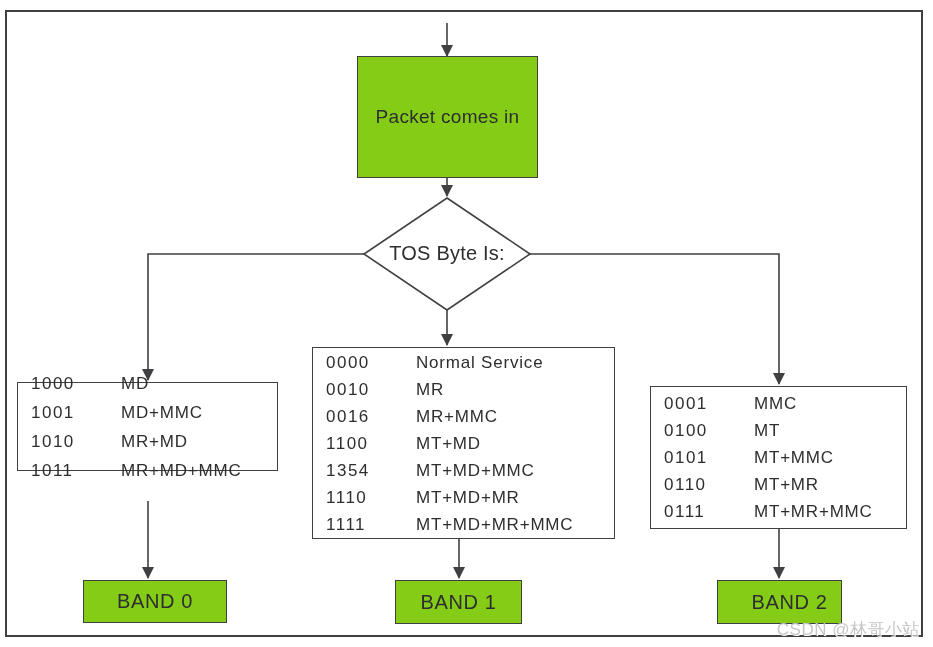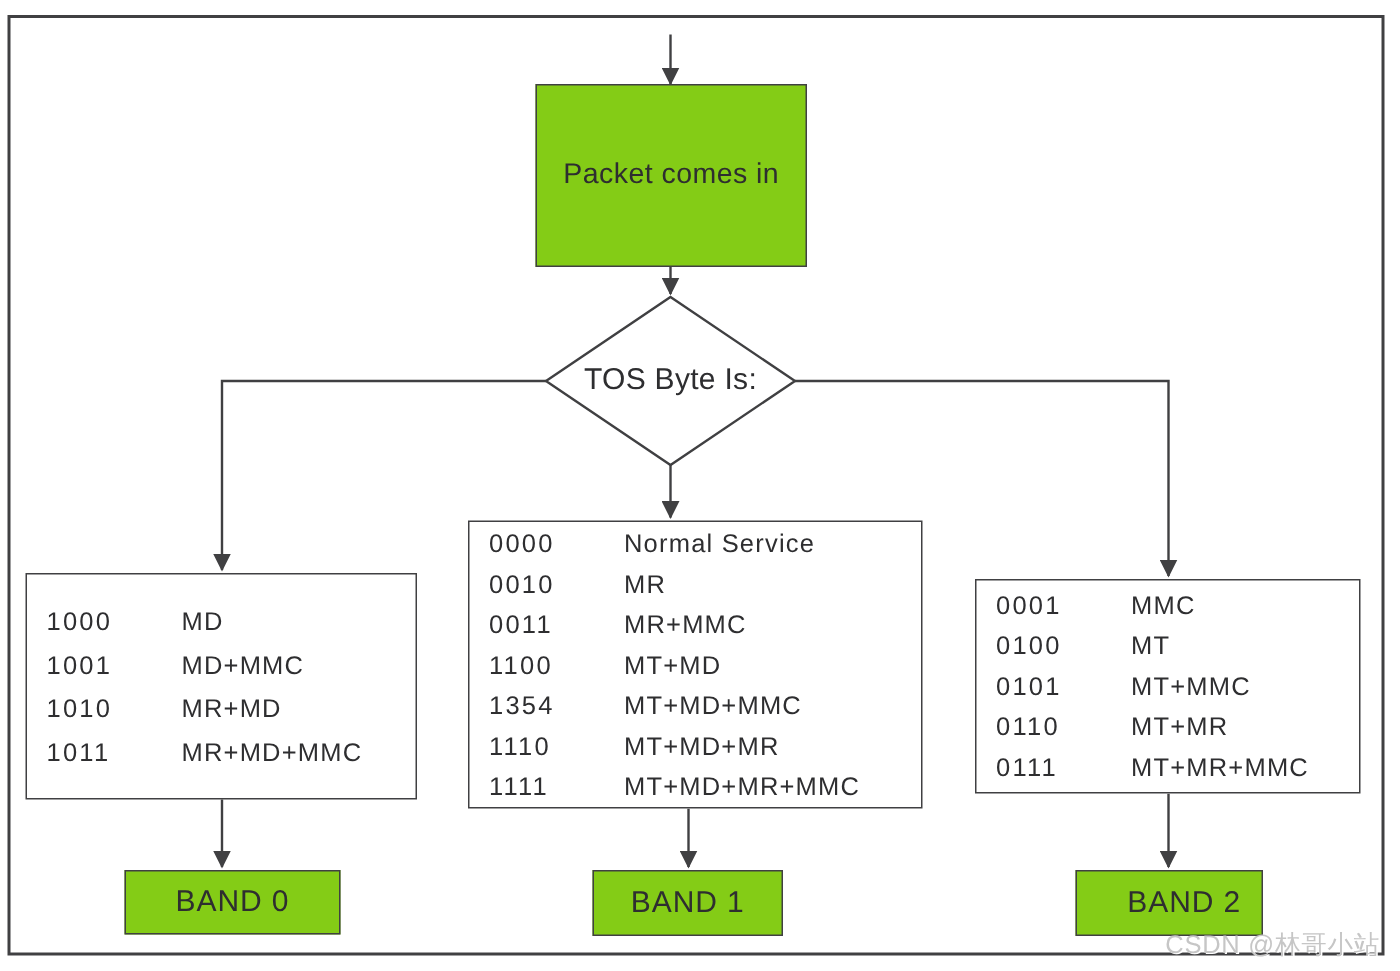--- a/index.html
+++ b/index.html
@@ -67,21 +67,21 @@
     position: absolute;
     box-sizing: border-box;
     border: 1.6px solid var(--line, #404042);
     background: #ffffff;
     display: flex;
     flex-direction: column;
     justify-content: center;
     font-size: 17px;
     padding-left: 13px;
   }
-  .tbl-left   { left: 17px;  top: 382px; width: 261px; height: 151px; }
+  .tbl-left   { left: 17px;  top: 382px; width: 261px; height: 89px; }
   .tbl-middle { left: 312px; top: 347px; width: 303px; height: 192px; }
   .tbl-right  { left: 650px; top: 386px; width: 257px; height: 143px; }
   .tos-row { display: flex; line-height: 27px; white-space: nowrap; }
   .tbl-left .tos-row { line-height: 29px; }
   .tos-code { width: 90px; letter-spacing: 1.5px; flex: 0 0 auto; }
   .tos-val  { letter-spacing: 0.8px; }
 
   .watermark {
     position: absolute;
     right: 13px; top: 618px;
@@ -144,21 +144,21 @@
   <div class="tos-table tbl-middle">
     <div class="tos-row">
       <span class="tos-code">0000</span>
       <span class="tos-val">Normal Service</span>
     </div>
     <div class="tos-row">
       <span class="tos-code">0010</span>
       <span class="tos-val">MR</span>
     </div>
     <div class="tos-row">
-      <span class="tos-code">0011</span>
+      <span class="tos-code">0016</span>
       <span class="tos-val">MR+MMC</span>
     </div>
     <div class="tos-row">
       <span class="tos-code">1100</span>
       <span class="tos-val">MT+MD</span>
     </div>
     <div class="tos-row">
       <span class="tos-code">1354</span>
       <span class="tos-val">MT+MD+MMC</span>
     </div>

